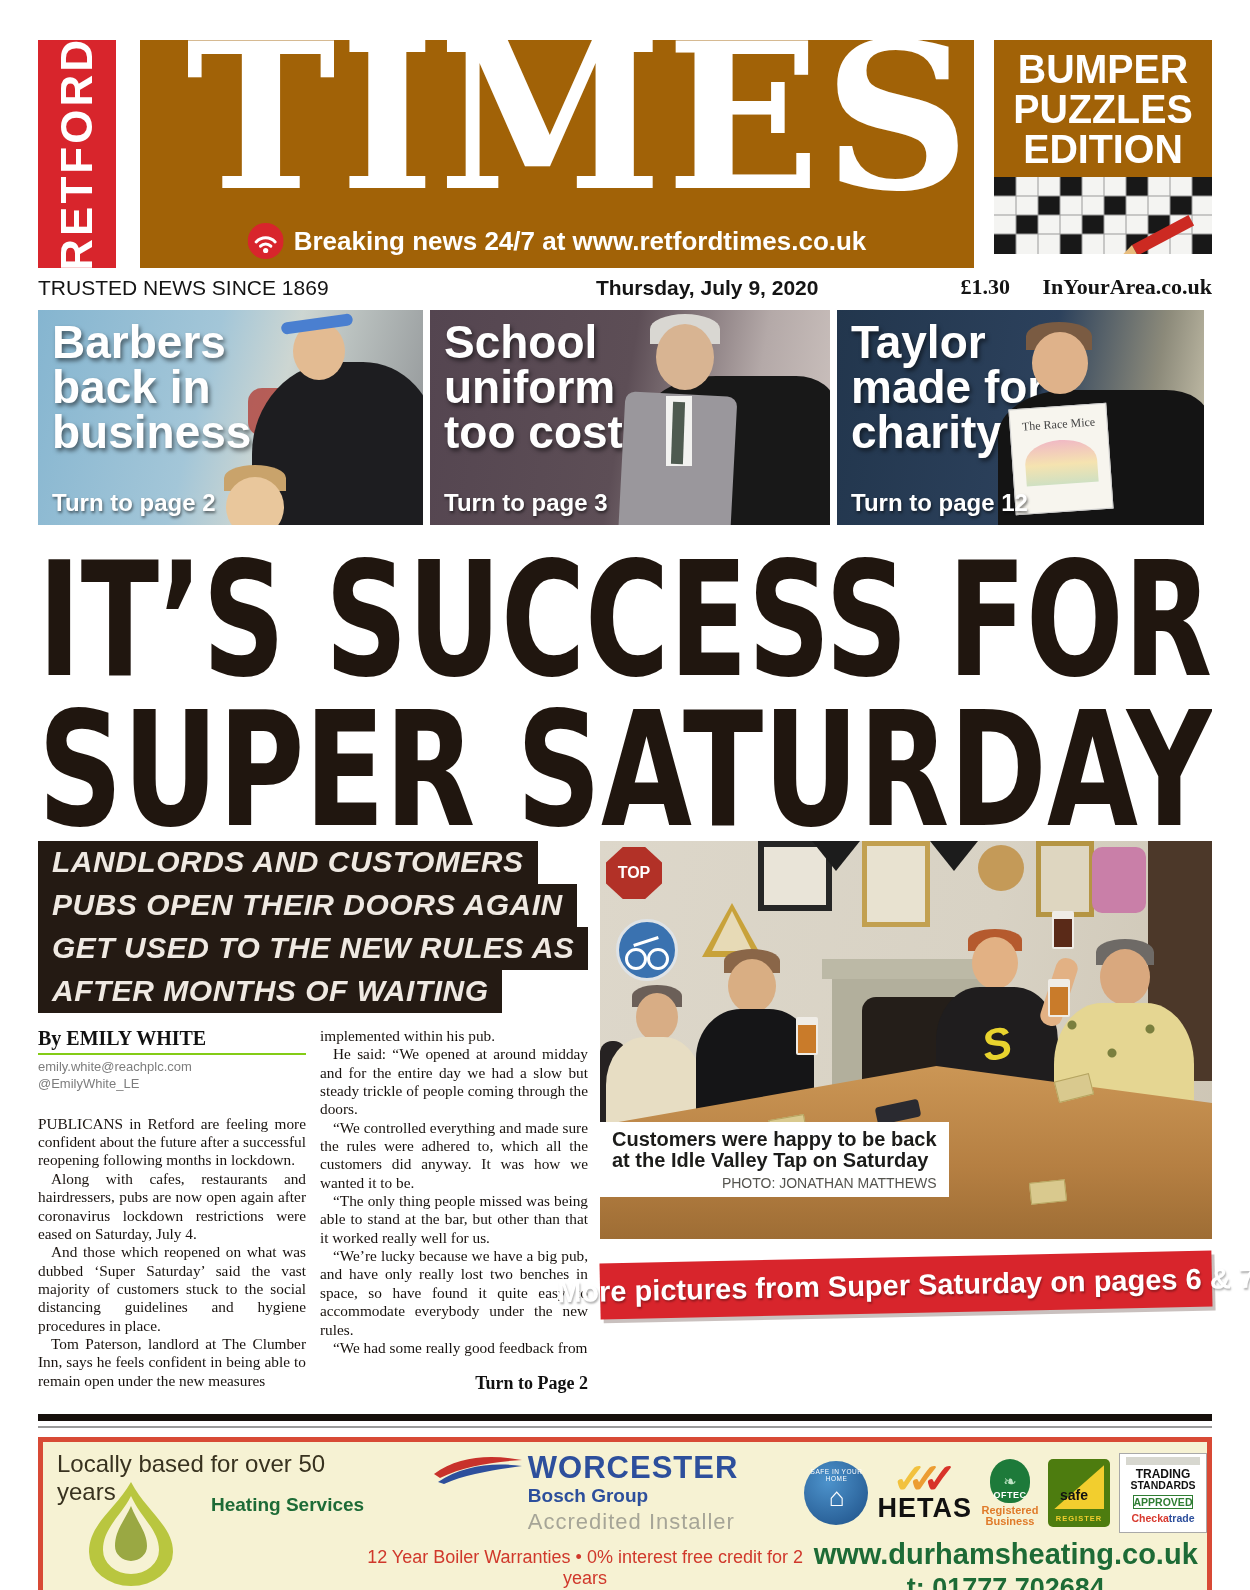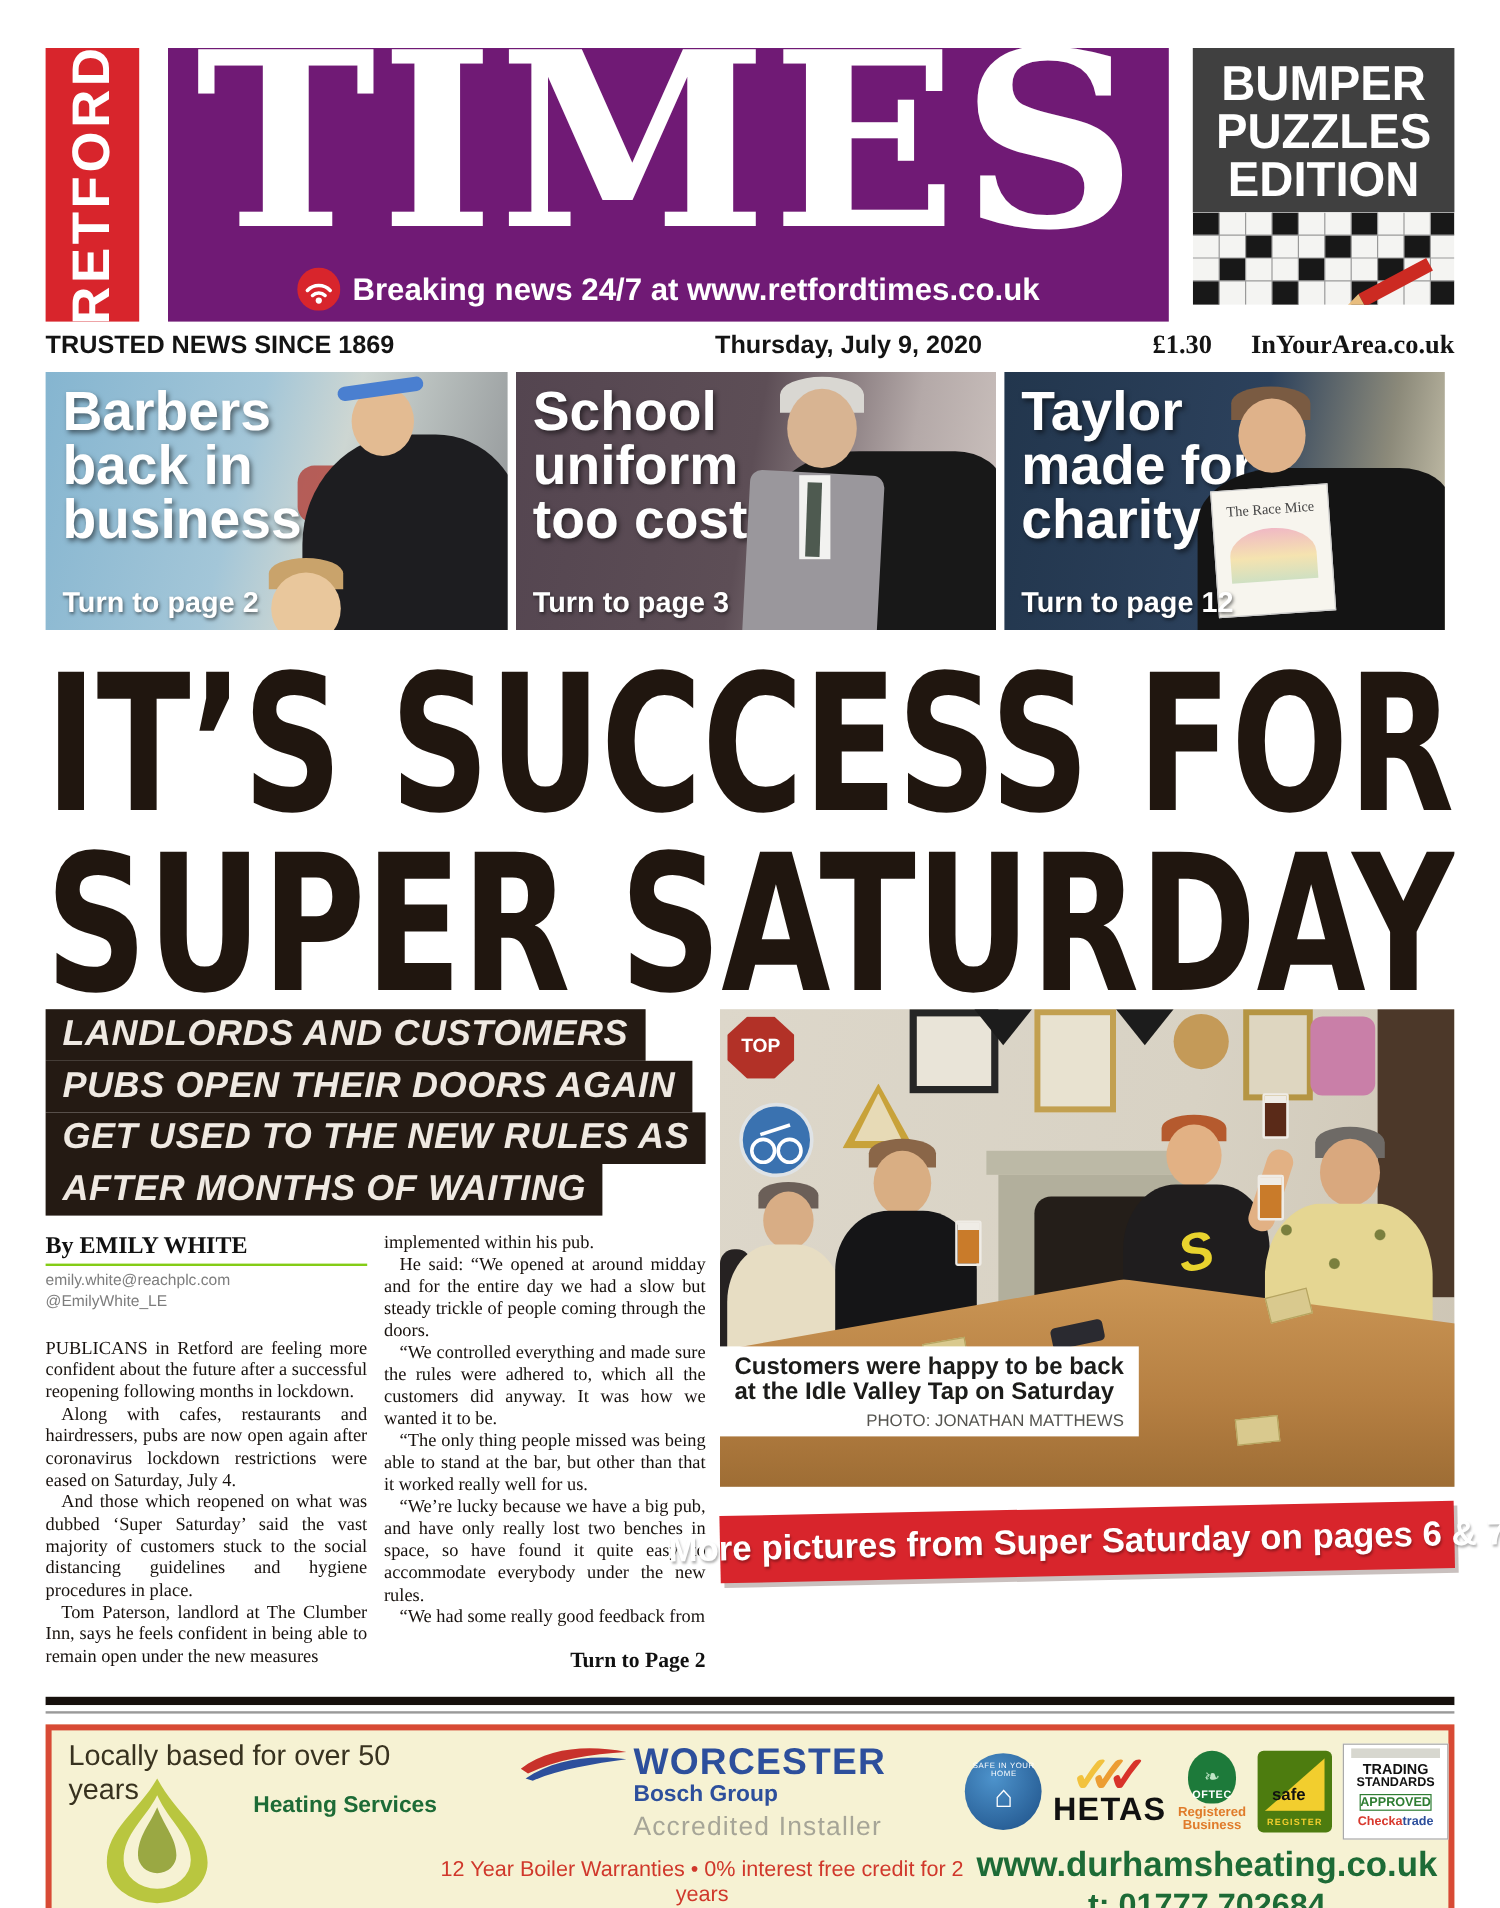--- a/index.html
+++ b/index.html
@@ -5,36 +5,36 @@
   html,body{margin:0;padding:0;background:#e9e9e9;}
   .page{position:relative;width:1250px;height:1590px;margin:0 auto;background:#fff;
         box-sizing:border-box;padding:40px 38px 0;overflow:hidden;
         font-family:"Liberation Sans",sans-serif;color:#1a1a1a;}
 
   
   .masthead{display:flex;height:228px;}
   .retford-box{width:78px;background:#d8252c;display:flex;align-items:center;justify-content:center;}
   .retford-text{color:#fff;font-weight:bold;font-size:44px;letter-spacing:3px;
                 writing-mode:vertical-rl;transform:rotate(180deg);}
-  .times-banner{flex:1;background:#701a75;position:relative;display:flex;justify-content:center;overflow:hidden;margin-left:24px;}
+  .times-banner{flex:1;background:#a16207;position:relative;display:flex;justify-content:flex-end;overflow:hidden;margin-left:24px;}
   .times-title{color:#fff;font-family:"DejaVu Serif",serif;font-weight:bold;
                font-size:202px;line-height:1;margin-top:-24px;letter-spacing:4px;}
   .breaking{position:absolute;bottom:9px;left:50%;transform:translateX(-50%);
             display:flex;align-items:center;gap:10px;color:#fff;font-weight:bold;
             font-size:26px;white-space:nowrap;}
   .wifi{width:36px;height:36px;flex:none;}
   .puzzles{width:218px;margin-left:20px;display:flex;flex-direction:column;}
-  .puzzles-promo{background:#404040;color:#fff;text-align:center;font-weight:900;
+  .puzzles-promo{background:#a16207;color:#fff;text-align:center;font-weight:900;
                  padding:10px 0 8px;}
   .puzzles-promo div{font-size:41px;line-height:0.97;transform:scaleX(.96);}
   .crossword{flex:1;background:#fff;position:relative;}
 
   
   .info-row{position:relative;height:40px;}
-  .info-row .trusted{position:absolute;left:0;top:8px;font-size:21px;font-weight:bold;color:#141414;}
+  .info-row .trusted{position:absolute;left:0;top:8px;font-size:21px;font-weight:normal;color:#141414;}
   .info-row .issue-date{position:absolute;left:57%;top:8px;transform:translateX(-50%);
                         font-size:21px;font-weight:bold;color:#141414;}
   .info-row .price{position:absolute;right:202px;top:6px;font-family:"Liberation Serif",serif;
                    font-weight:bold;font-size:22px;color:#141414;}
   .info-row .site{position:absolute;right:0;top:6px;font-family:"Liberation Serif",serif;
                   font-weight:bold;font-size:22px;color:#141414;}
 
   
   .teasers{display:flex;gap:7px;height:215px;margin-top:2px;}
   .teaser{position:relative;overflow:hidden;color:#fff;}

